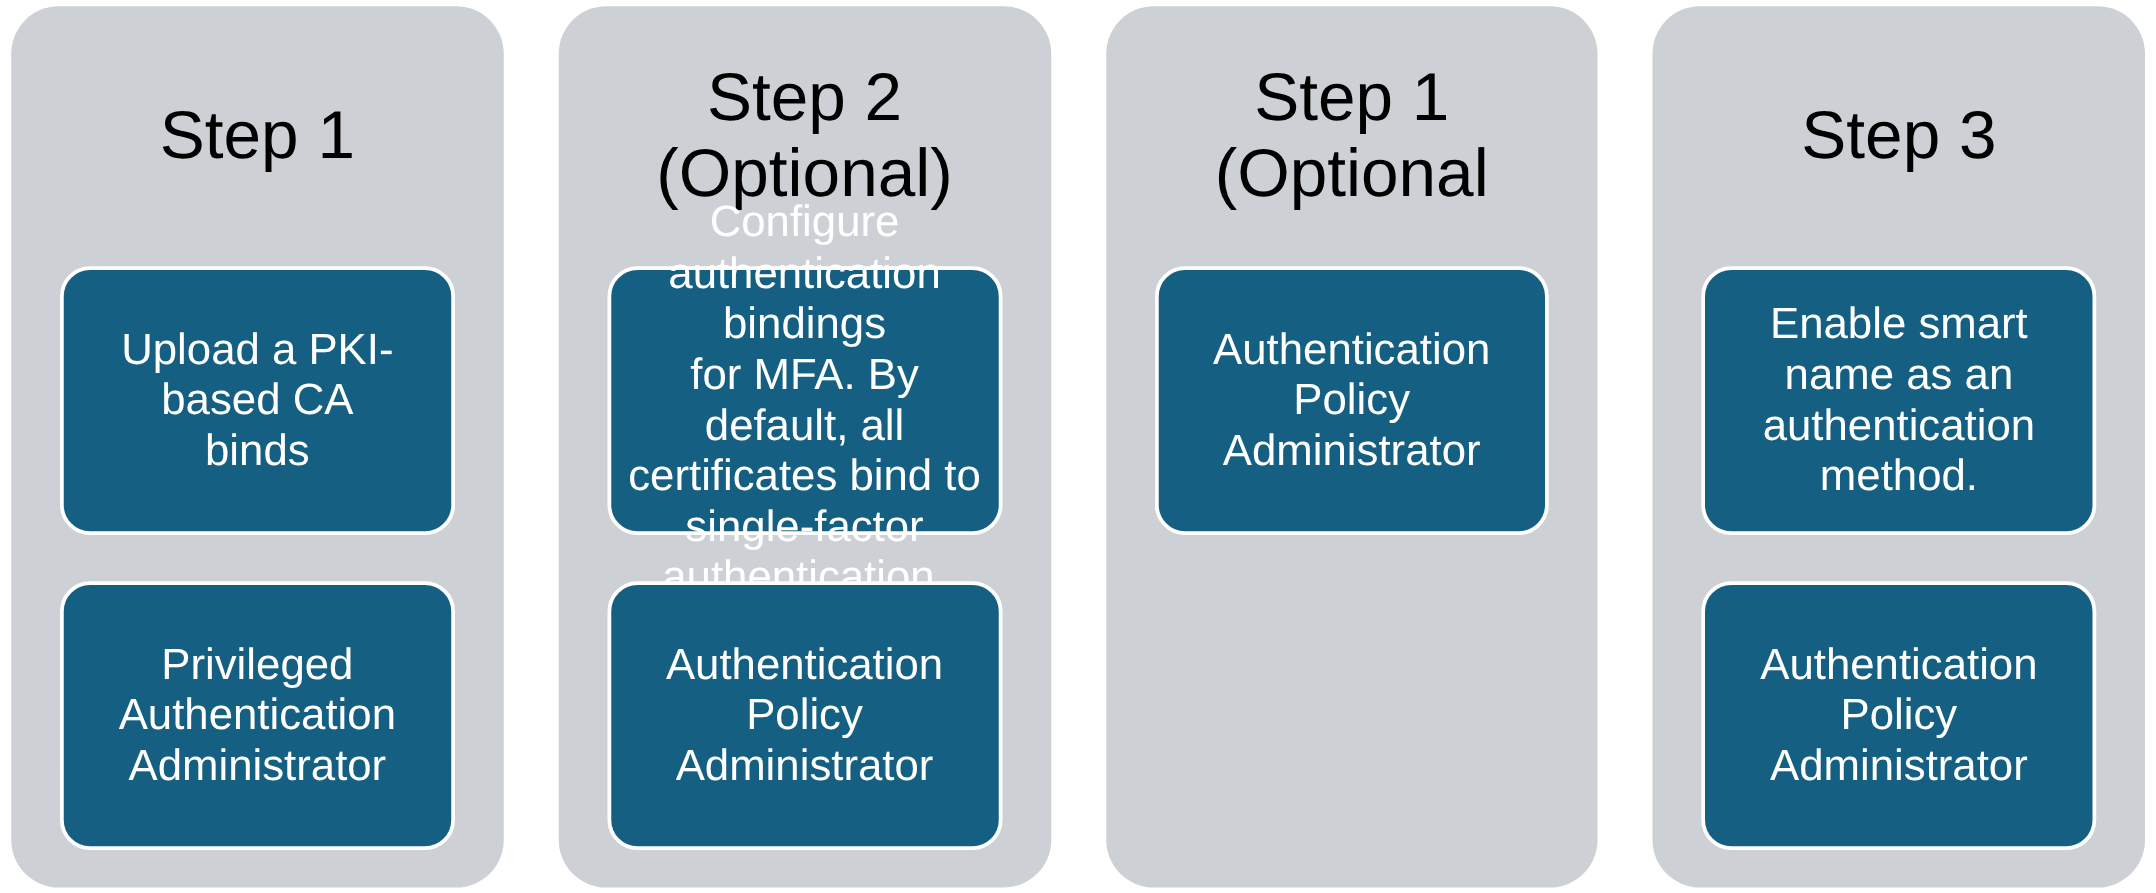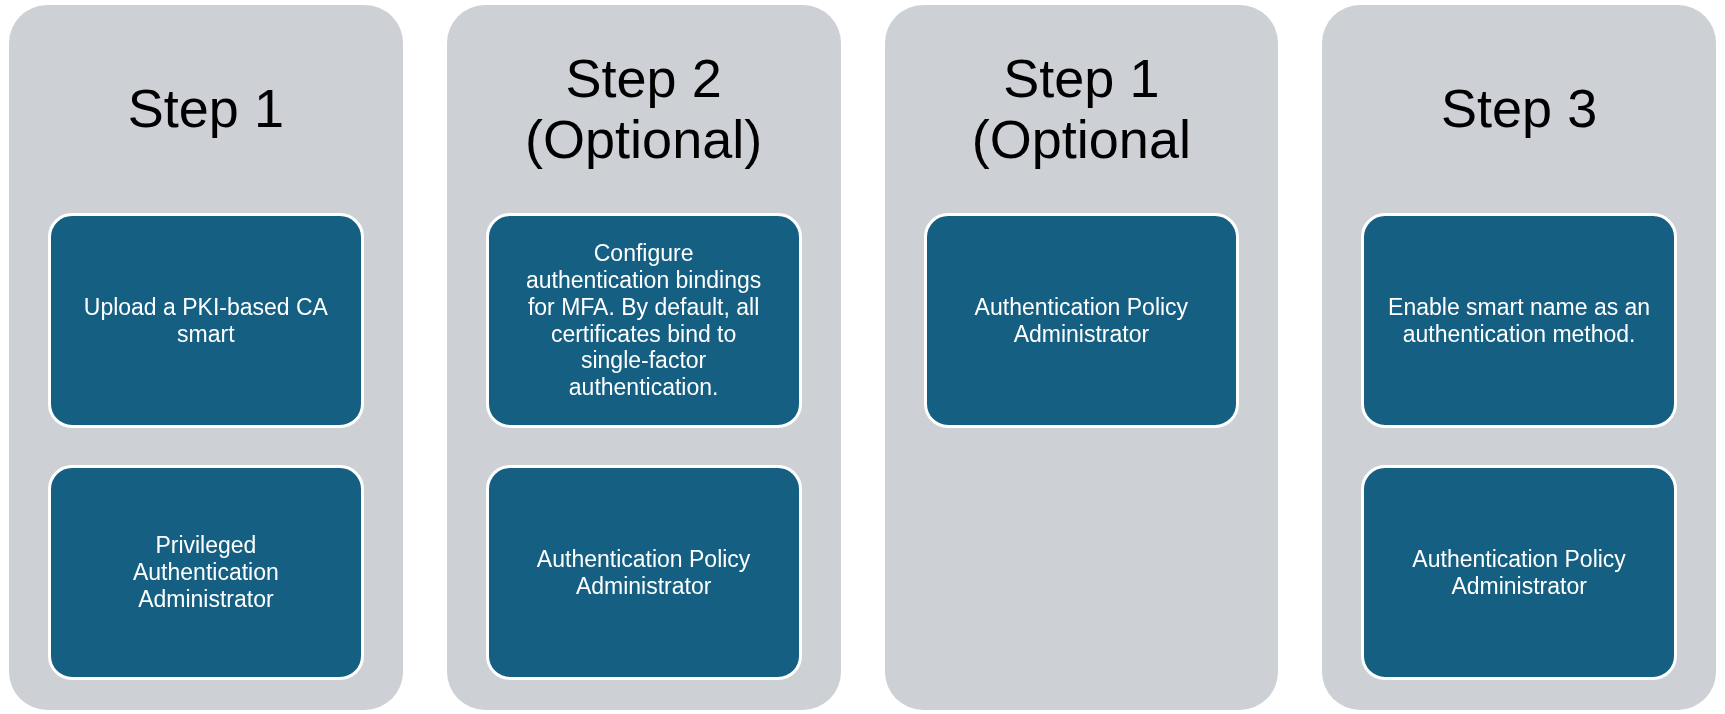--- a/index.html
+++ b/index.html
@@ -55,37 +55,37 @@
     background: #156082;
     border: 3px solid #FFFFFF;
     border-radius: 24px;
     display: flex;
     align-items: center;
     justify-content: center;
     text-align: center;
   }
   .card-text {
     color: #FFFFFF;
-    font-size: 23px;
+    font-size: 35px;
     line-height: 1.16;
     white-space: pre-line;
     padding: 0 6px;
   }
 </style>
 </head>
 <body>
 
 <div class="board">
 
   <div class="column">
     <div class="step-title">Step 1</div>
     <div class="cards">
       <div class="card">
         <span class="card-text">Upload a PKI-based CA
-smart</span>
+binds</span>
       </div>
       <div class="card">
         <span class="card-text">Privileged
 Authentication
 Administrator</span>
       </div>
     </div>
   </div>
 
   <div class="column">

